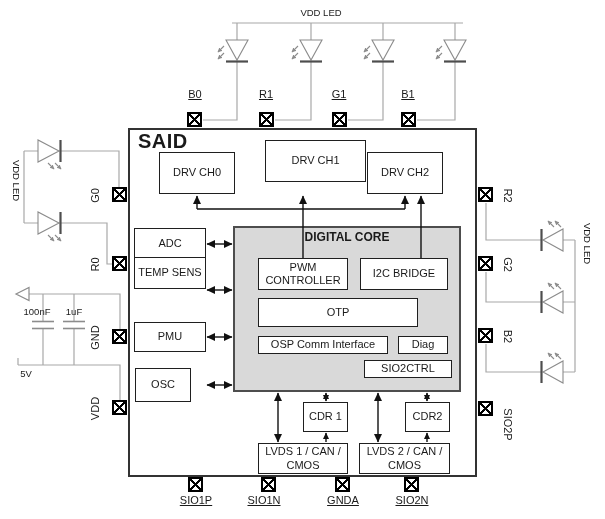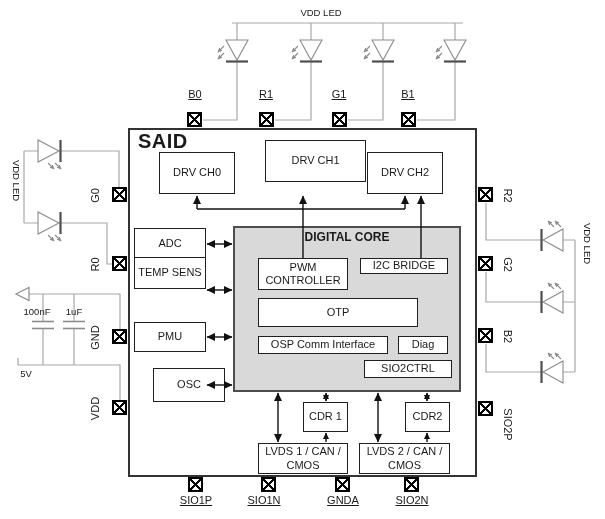--- a/index.html
+++ b/index.html
@@ -61,24 +61,24 @@
   <div class="core"></div>
   <div class="core-title">DIGITAL CORE</div>
 
   <div class="box" style="left:159px;top:152px;width:76px;height:42px">DRV CH0</div>
   <div class="box" style="left:265px;top:140px;width:101px;height:42px">DRV CH1</div>
   <div class="box" style="left:367px;top:152px;width:76px;height:42px">DRV CH2</div>
 
   <div class="box" style="left:134px;top:228px;width:72px;height:31px">ADC</div>
   <div class="box" style="left:134px;top:257px;width:72px;height:32px">TEMP SENS</div>
   <div class="box" style="left:134px;top:322px;width:72px;height:30px">PMU</div>
-  <div class="box" style="left:153px;top:368px;width:72px;height:34px">OSC</div>
+  <div class="box" style="left:135px;top:368px;width:56px;height:34px">OSC</div>
 
   <div class="box" style="left:258px;top:258px;width:90px;height:32px">PWM CONTROLLER</div>
-  <div class="box" style="left:360px;top:258px;width:88px;height:16px">I2C BRIDGE</div>
+  <div class="box" style="left:360px;top:258px;width:88px;height:32px">I2C BRIDGE</div>
   <div class="box" style="left:258px;top:298px;width:160px;height:29px">OTP</div>
   <div class="box" style="left:258px;top:336px;width:130px;height:18px">OSP Comm Interface</div>
   <div class="box" style="left:398px;top:336px;width:50px;height:18px">Diag</div>
   <div class="box" style="left:364px;top:360px;width:88px;height:18px">SIO2CTRL</div>
 
   <div class="box" style="left:303px;top:402px;width:45px;height:30px">CDR 1</div>
   <div class="box" style="left:405px;top:402px;width:45px;height:30px">CDR2</div>
   <div class="box" style="left:258px;top:443px;width:90px;height:31px">LVDS 1 / CAN / CMOS</div>
   <div class="box" style="left:359px;top:443px;width:91px;height:31px">LVDS 2 / CAN / CMOS</div>
 

